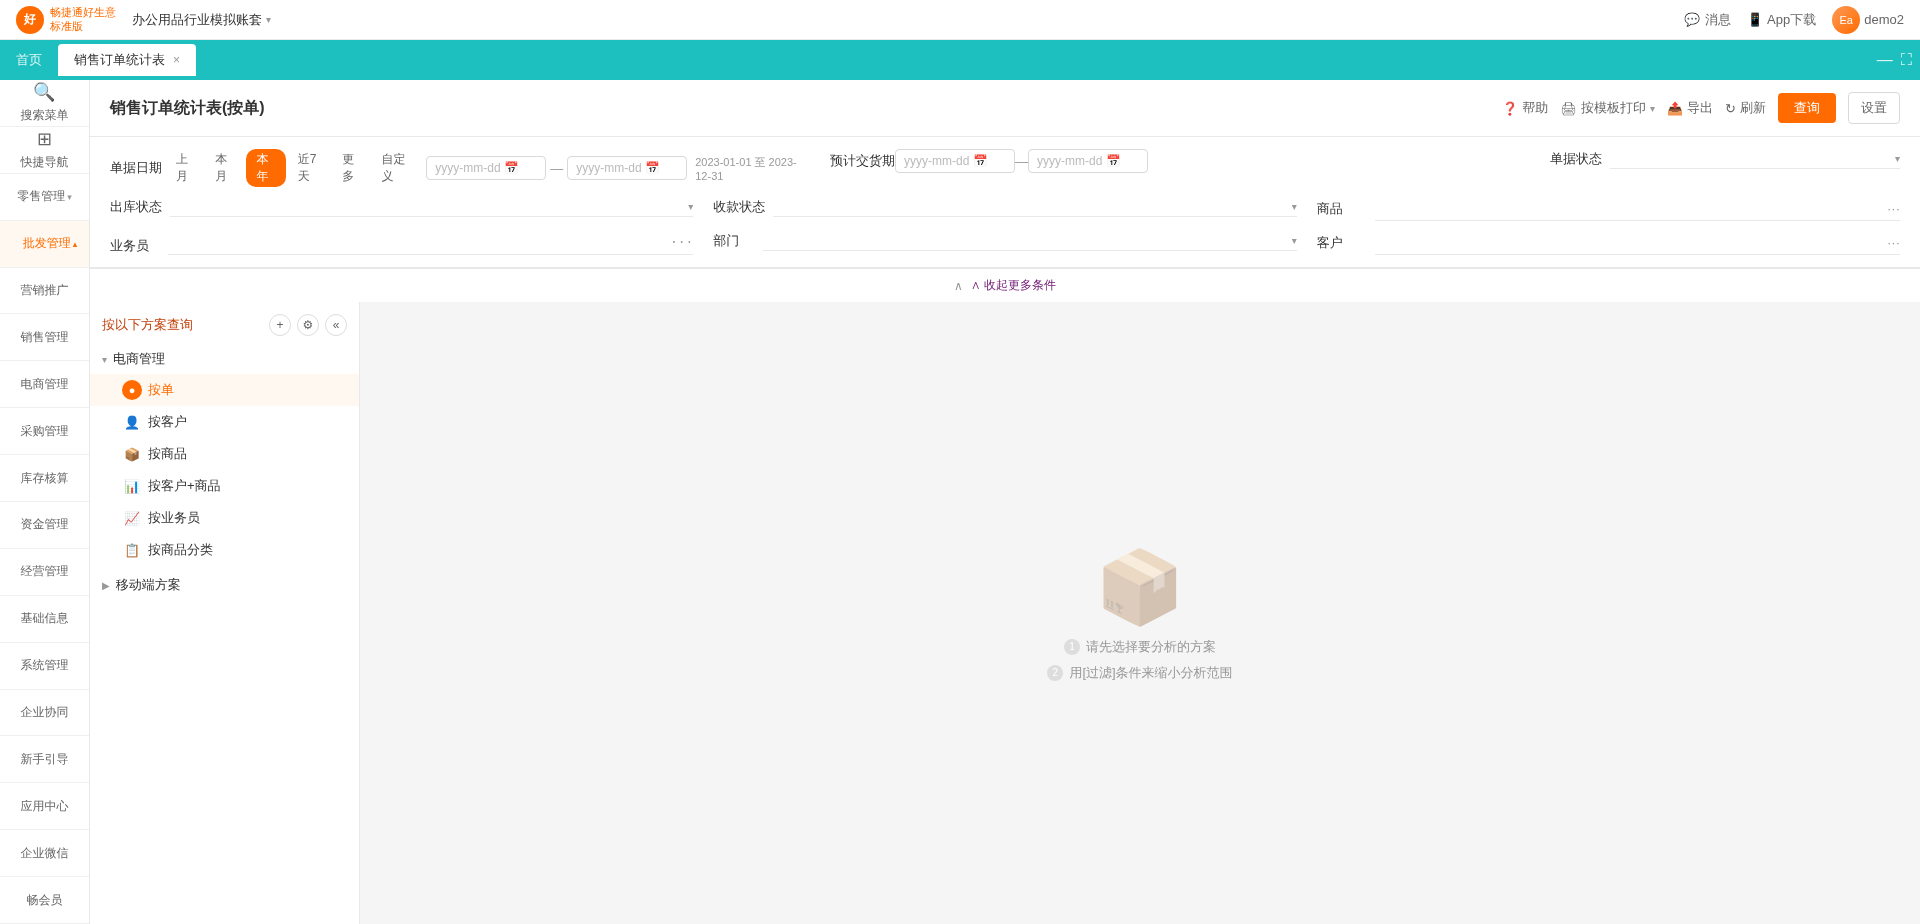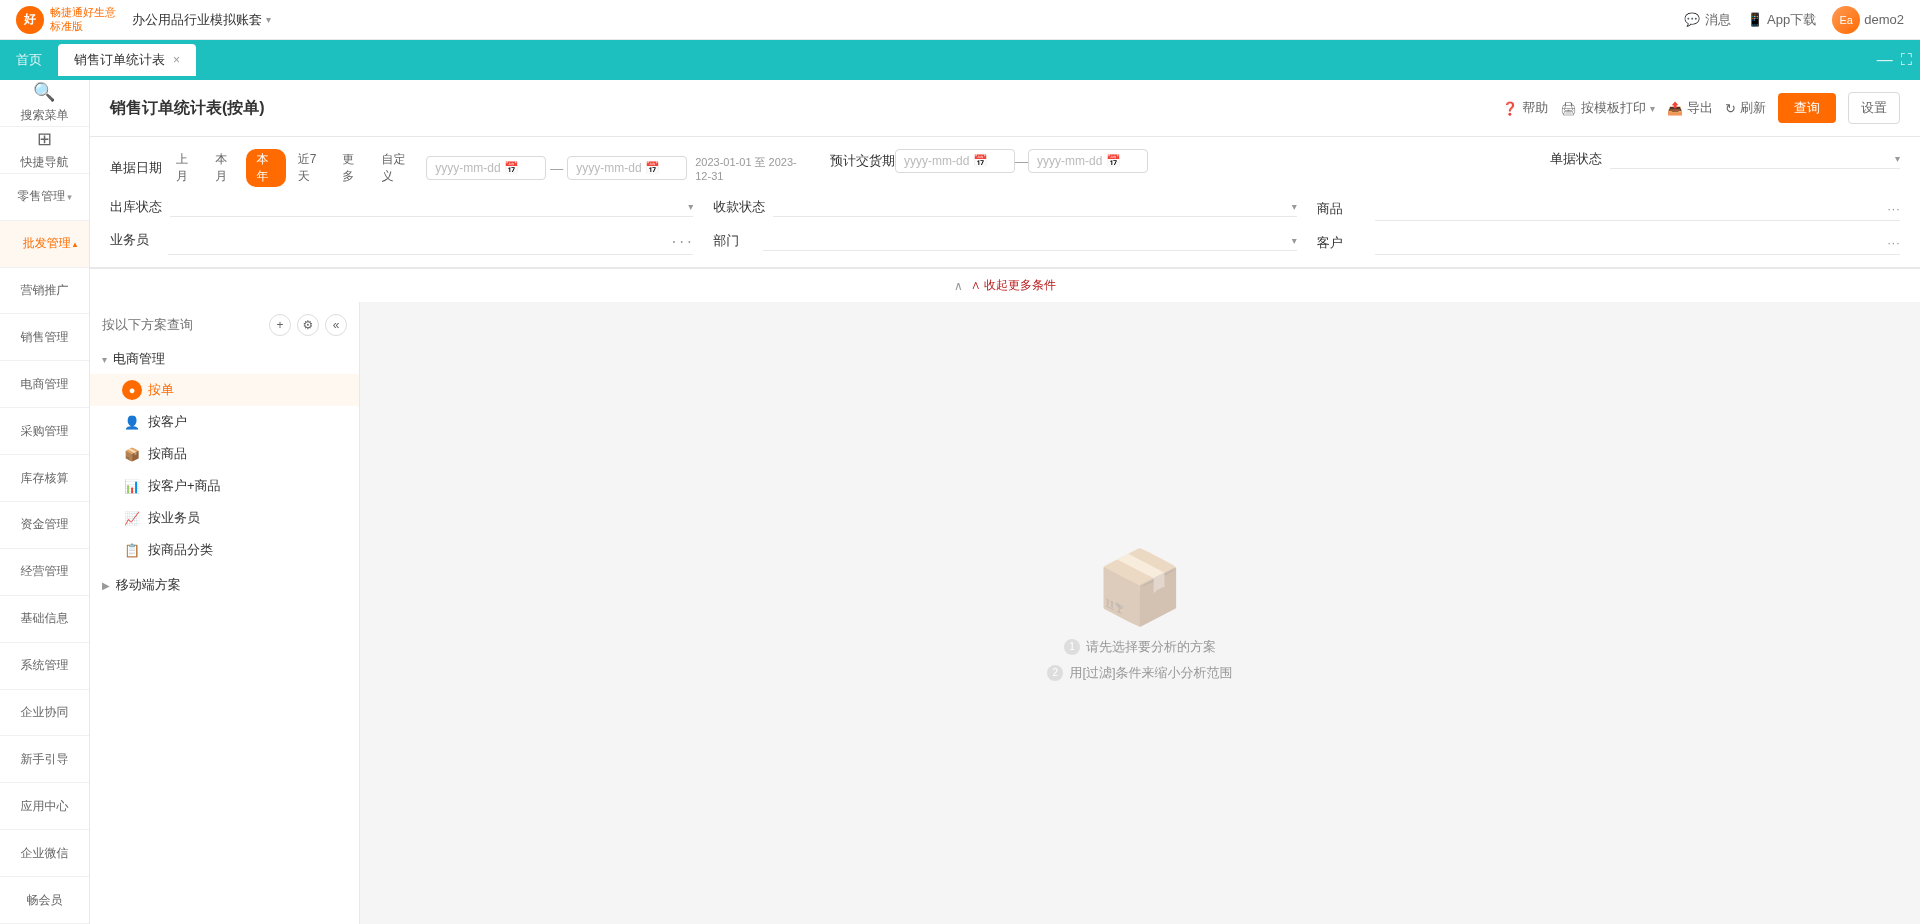--- a/index.html
+++ b/index.html
@@ -43,21 +43,21 @@
     .page-actions { display: flex; align-items: center; gap: 12px; }
     .page-action-btn { display: flex; align-items: center; gap: 4px; font-size: 13px; color: #666; cursor: pointer; }
     .action-primary { background: #ff6b00; color: #fff; padding: 6px 16px; border-radius: 4px; cursor: pointer; font-size: 13px; font-family: Liberation Serif, serif; }
     .action-secondary { background: #fff; color: #666; padding: 6px 12px; border-radius: 4px; cursor: pointer; font-size: 13px; border: 1px solid #d9d9d9; }
     .date-quick-btns { display: flex; align-items: center; gap: 4px; }
     .date-btn { padding: 2px 8px; border-radius: 3px; font-size: 12px; cursor: pointer; color: #666; background: transparent; border: none; }
     .date-btn.active { background: #ff6b00; color: #fff; border-radius: 10px; padding: 2px 10px; }
     .date-input { border: 1px solid #d9d9d9; border-radius: 4px; padding: 4px 8px; font-size: 12px; color: #999; width: 120px; display: flex; align-items: center; gap: 4px; }
     .left-panel { width: 270px; background: #fff; border-right: 1px solid #e8e8e8; flex-shrink: 0; overflow-y: auto; padding: 12px 0; }
     .left-panel-header { display: flex; align-items: center; justify-content: space-between; padding: 0 12px 8px; }
-    .left-panel-title { font-size: 13px; color: #737373; }
+    .left-panel-title { font-size: 13px; color: #c2410c; }
     .left-panel-actions { display: flex; align-items: center; gap: 6px; }
     .left-action-btn { width: 22px; height: 22px; border-radius: 50%; border: 1px solid #ddd; display: flex; align-items: center; justify-content: center; cursor: pointer; font-size: 12px; color: #666; }
     .scheme-item { padding: 6px 12px 6px 24px; display: flex; align-items: center; gap: 6px; cursor: pointer; font-size: 13px; color: #333; }
     .scheme-item.active { color: #ff6b00; }
     .scheme-item .scheme-icon { width: 20px; height: 20px; display: flex; align-items: center; justify-content: center; font-size: 13px; color: #999; }
     .scheme-group { padding: 6px 12px; display: flex; align-items: center; gap: 6px; cursor: pointer; font-size: 13px; color: #333; font-weight: 500; }
     .active-badge { width: 20px; height: 20px; border-radius: 50%; background: #ff6b00; color: #fff; font-size: 11px; display: flex; align-items: center; justify-content: center; }
 
     
     .right-content { flex: 1; display: flex; flex-direction: column; overflow: hidden; background: #f5f5f5; align-items: center; justify-content: center; }
@@ -283,21 +283,21 @@
         </div>
         <div style="display:flex; align-items:center; gap:8px; flex:1;">
           <span class="filter-group-label">商品</span>
           <div style="flex:1; border-bottom:1px solid #e8e8e8; padding:4px 0; display:flex; justify-content:flex-end; align-items:center; cursor:pointer;">
             <span style="color:#999;">···</span>
           </div>
         </div>
       </div>
 
       <div class="top-filter-row">
-        <div style="display:flex; align-items:flex-start; gap:8px; flex:1;font-family:Liberation Mono, monospace;">
+        <div style="display:flex; align-items:flex-end; gap:8px; flex:1;font-family:Liberation Mono, monospace;">
           <span class="filter-group-label">业务员</span>
           <div style="flex:1; border-bottom:1px solid #e8e8e8; padding:4px 0; display:flex; justify-content:flex-end; align-items:center; cursor:pointer;">
             <span style="color:#999;">···</span>
           </div>
         </div>
         <div style="display:flex; align-items:center; flex:1;">
           <span class="filter-group-label">部门</span>
           <div class="select-box" style="flex:1; border-bottom:1px solid #e8e8e8; padding:4px 0; display:flex; justify-content:space-between; align-items:center; cursor:pointer;">
             <span></span>
             <span style="color:#999; font-size:10px;">▾</span>
@@ -308,21 +308,21 @@
           <div style="flex:1; border-bottom:1px solid #e8e8e8; padding:4px 0; display:flex; justify-content:flex-end; align-items:center; cursor:pointer;">
             <span style="color:#999;">···</span>
           </div>
         </div>
       </div>
     </div>
 
     <div class="collapse-bar">
       <div class="collapse-bar-text">
         <span>∧</span>
-        <span style="font-size:12px; color:#b91c1c; margin-left:4px;">∧ 收起更多条件</span>
+        <span style="font-size:12px; color:#701a75; margin-left:4px;">∧ 收起更多条件</span>
       </div>
     </div>
 
     <div class="main-content">
 
       <div class="left-panel">
         <div class="left-panel-header">
           <span class="left-panel-title">按以下方案查询</span>
           <div class="left-panel-actions">
             <div class="left-action-btn">+</div>

